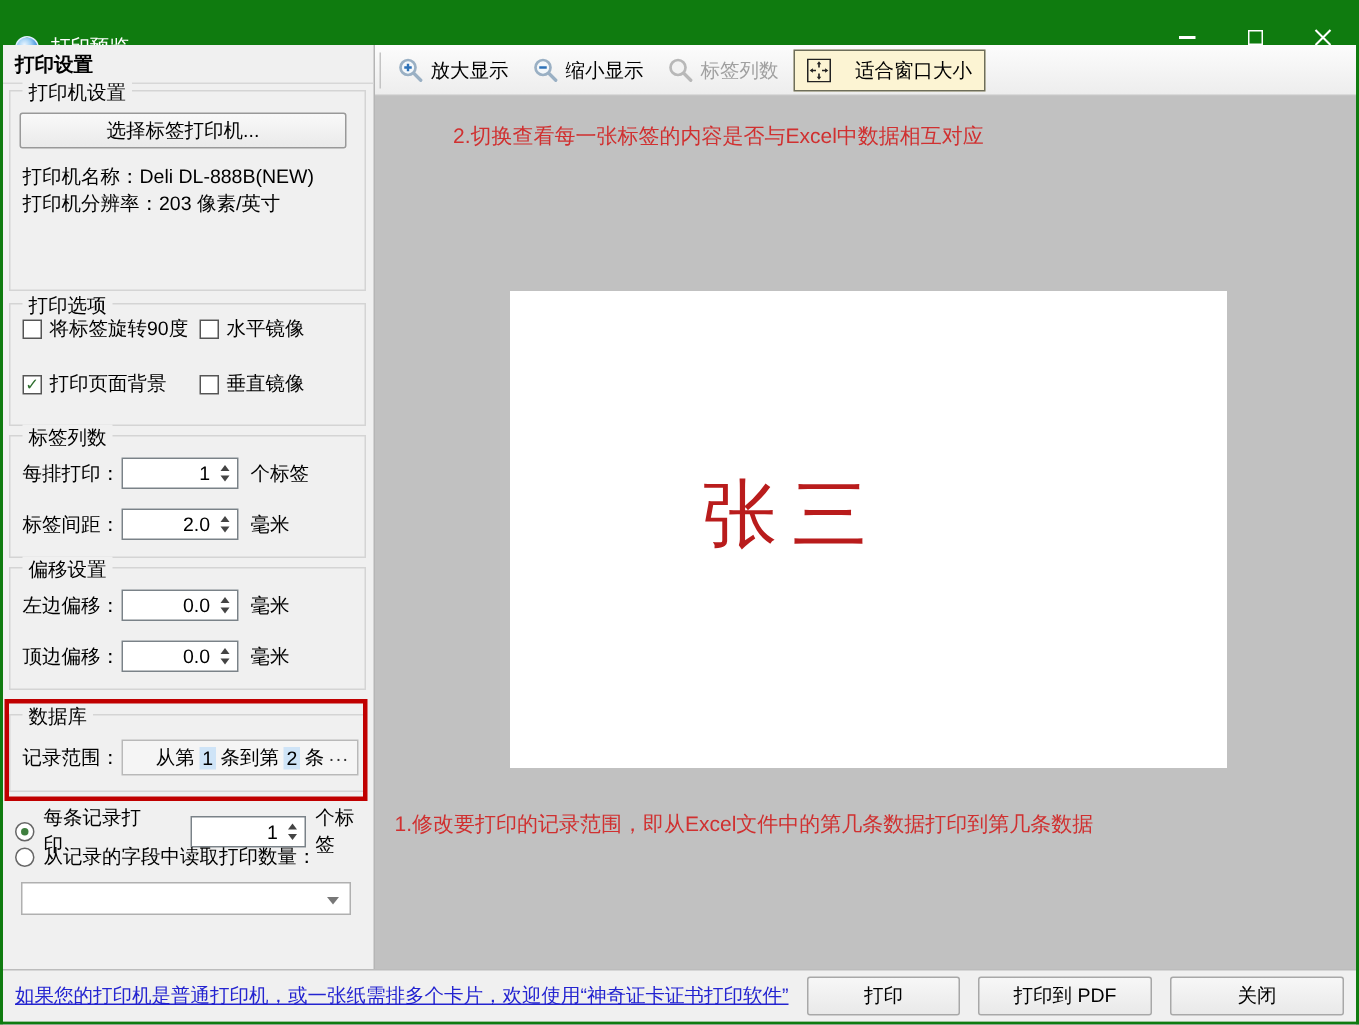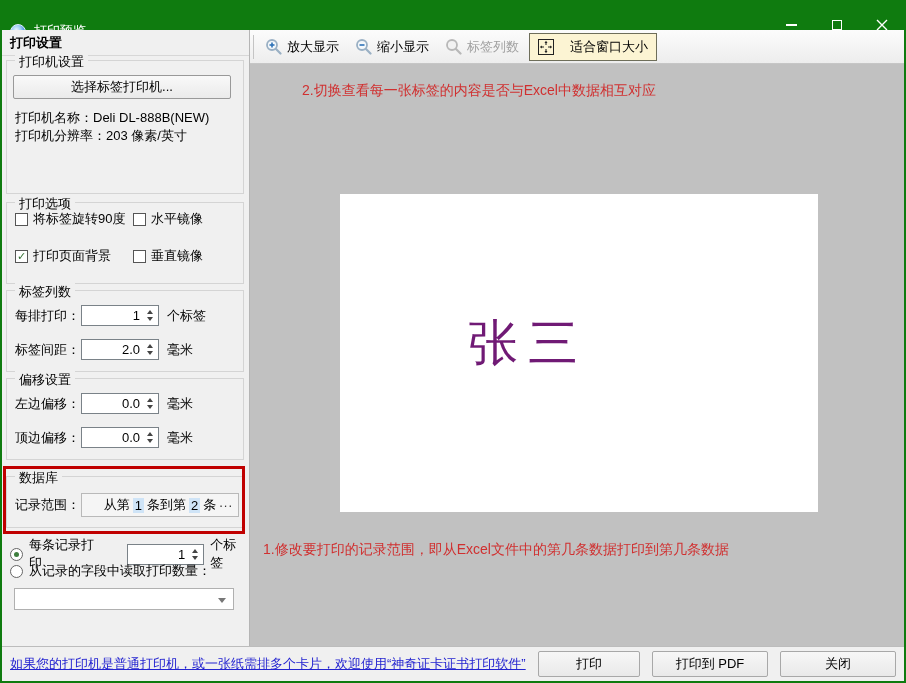--- a/index.html
+++ b/index.html
@@ -97,21 +97,21 @@
   .fit-btn { display:flex; align-items:center; gap:16px; height:28px; padding:0 8px; margin-left:2px;
              background:#fcf4d3; border:1px solid #6e6e5a; }
 
   
   .preview { position:absolute; left:0; top:34px; width:100%; height:582px; background:#c1c1c1; overflow:hidden; }
   .ann { position:absolute; color:#d03030; font-size:14px; white-space:nowrap; }
   .ann-step2 { left:52px; top:18px; }
   .ann-step1 { left:13px; top:477px; }
   .page { position:absolute; left:90px; top:130px; width:478px; height:318px; background:#fff; }
   .page-text { position:absolute; left:128px; top:116px; font-family:"DejaVu Serif","Liberation Serif",serif;
-               font-size:50px; letter-spacing:10px; color:#701a75; }
+               font-size:50px; letter-spacing:10px; color:#b91c1c; }
 
   
   .footer { position:absolute; left:0; bottom:0; width:902px; height:35px; background:#f0f0f0;
             border-top:1px solid #bcbcbc; display:flex; align-items:center; }
   .footer-link { margin-left:8px; color:#2424d0; text-decoration:underline; white-space:nowrap; }
   .footer-btns { margin-left:auto; margin-right:8px; display:flex; gap:12px;border-radius:10px; }
   .fbtn { width:102px; height:26px; background:linear-gradient(#f7f7f7,#e9e9e9); border:1px solid #a8a8a8;
           border-radius:2px; font-size:13px; font-family:inherit; }
   .fbtn.wide { width:116px; }
 </style>

